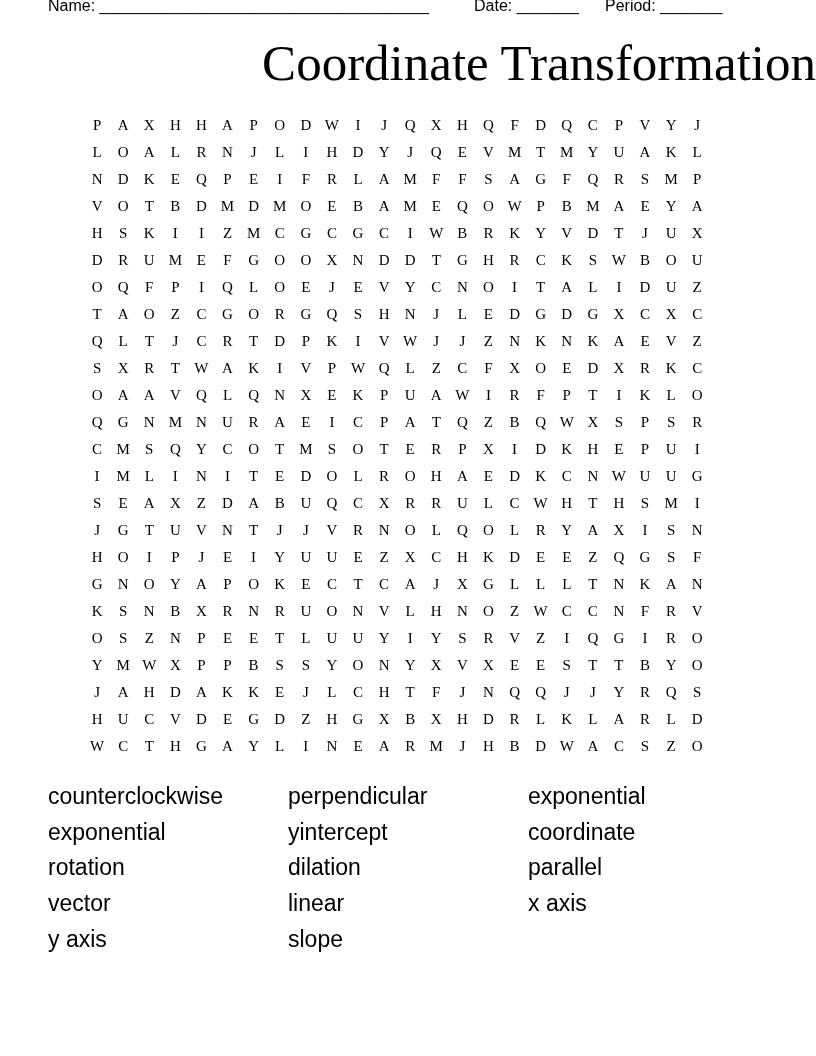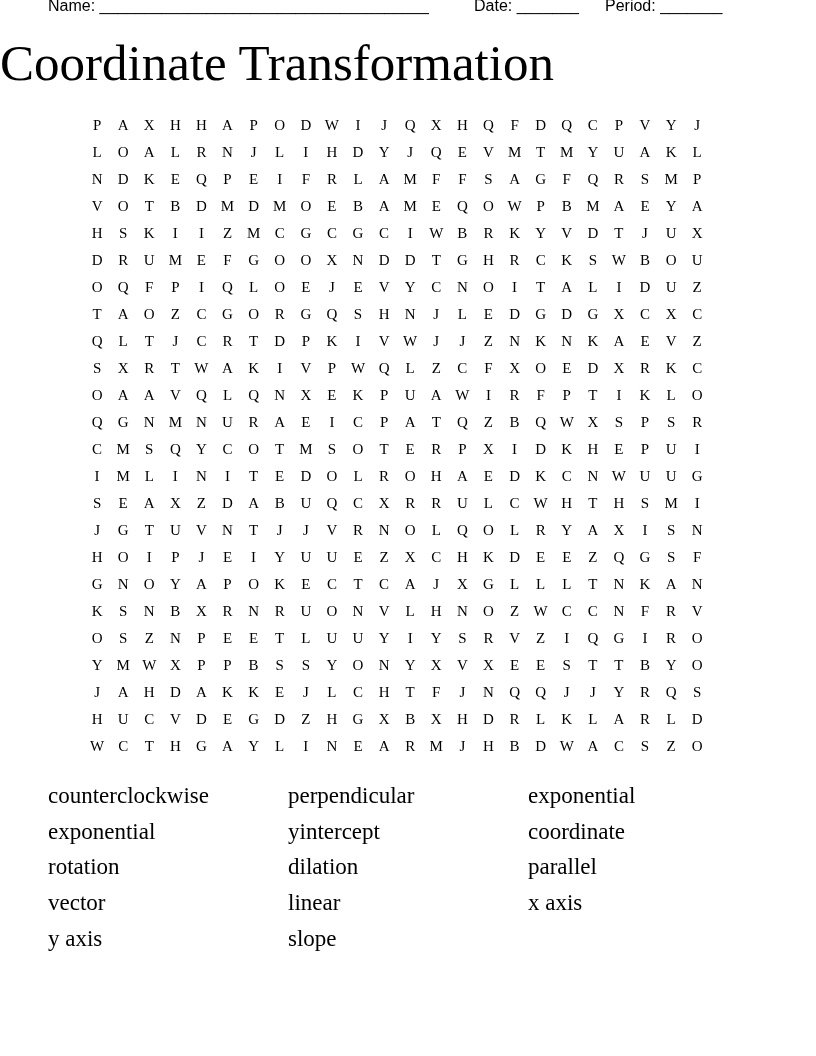--- a/index.html
+++ b/index.html
@@ -6,33 +6,33 @@
     body { width: 816px; height: 1056px; position: relative; overflow: hidden; color: #000; }
     .header {
       position: absolute; top: -3px; left: 48px; width: 700px; height: 24px;
       font-family: "Liberation Sans", sans-serif; font-size: 16px; white-space: nowrap;
     }
     .header span { position: absolute; top: 0; }
     .hdr-name { left: 0; }
     .hdr-date { left: 426px; }
     .hdr-period { left: 557px; }
     .title {
-      position: absolute; top: 31px; left: 0; width: 816px; text-align: left;
+      position: absolute; top: 31px; left: 0; width: 816px; text-align: right;
       font-family: "Liberation Serif", serif; font-size: 51px; line-height: 64px;
     }
     .grid {
       position: absolute; top: 114px; left: 84px;
       display: grid; grid-template-columns: repeat(24, 26.1px); grid-auto-rows: 27px;
       font-family: "Liberation Serif", serif; font-size: 15px;
     }
     .cell { text-align: center; line-height: 22px; }
     .words {
       position: absolute; top: 780px; left: 48px;
       display: grid; grid-template-columns: 240px 240px 240px; grid-auto-rows: 35.7px;
-      font-family: Liberation Serif, serif; font-size: 23px;
+      font-family: Liberation Sans, sans-serif; font-size: 23px;
     }
     .word { line-height: 32px; white-space: nowrap; }
   </style>
 </head>
 <body>
 
 <div class="header">
   <span class="hdr-name">Name: _____________________________________</span>
   <span class="hdr-date">Date: _______</span>
   <span class="hdr-period">Period: _______</span>

